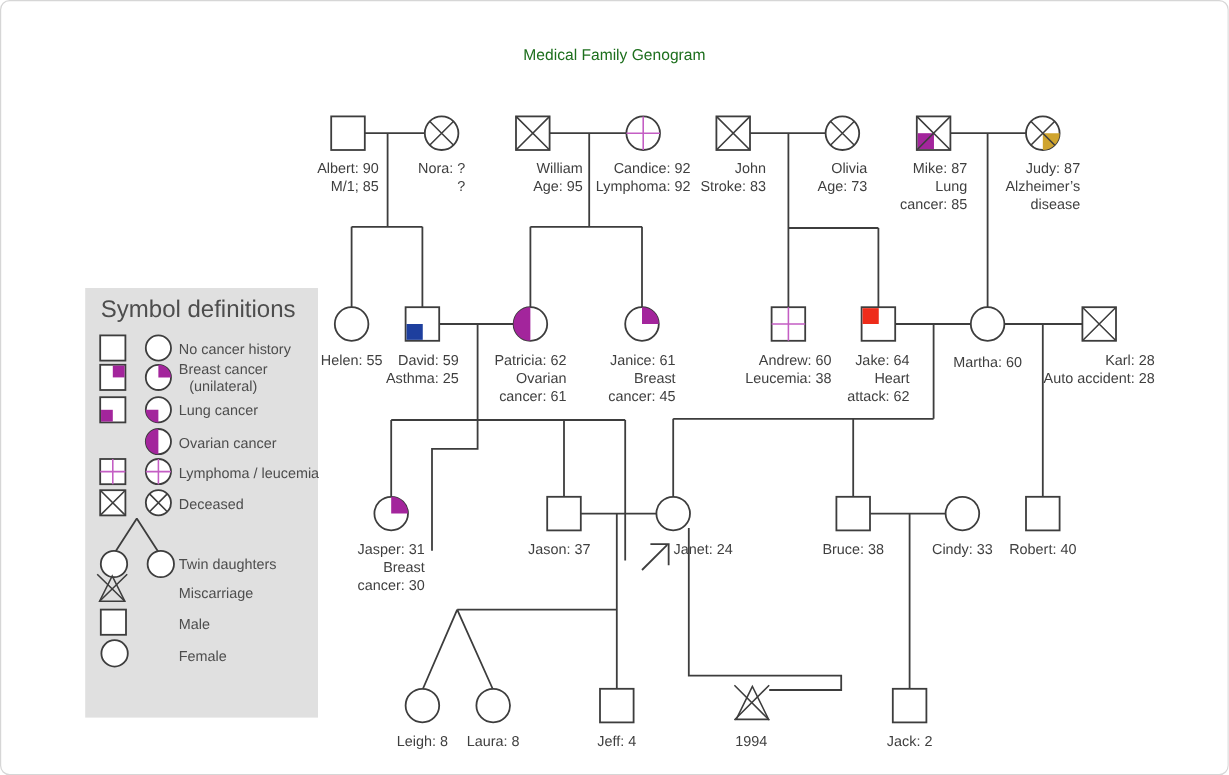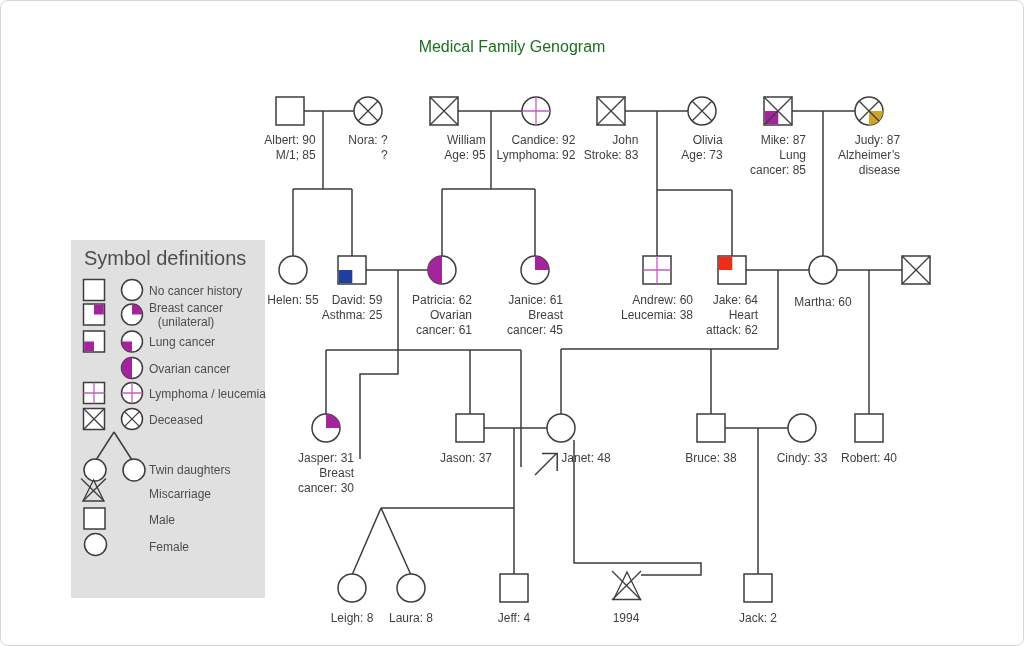--- a/index.html
+++ b/index.html
@@ -15,21 +15,21 @@
   .xl{fill:none;stroke:var(--c-line,#3d3d3d);stroke-width:1.3;}
   .q{stroke:none;}
   .q-mag{fill:var(--c-magenta,#a3259c);}
   .q-blue{fill:var(--c-blue,#1e3f9e);}
   .q-red{fill:var(--c-red,#ee2c1a);}
   .q-gold{fill:var(--c-gold,#cfa42e);}
   .cr{fill:none;stroke:var(--c-lymphoma,#c45ec4);stroke-width:1.3;}
   .legend-box{fill:var(--c-legend_bg,#e0e0e0);stroke:none;}
   .page-title{
     position:absolute;left:0;right:0;top:37px;text-align:center;
-    font-size:16px;color:var(--c-title_green,#1d6f1d);
+    font-size:13px;color:var(--c-title_green,#1d6f1d);
   }
   .lbl{
     position:absolute;transform:translateX(-50%);text-align:right;
     font-size:12px;line-height:15px;color:var(--c-label_text,#3f3f3f);
     white-space:pre-line;
   }
   .legend-title{
     position:absolute;left:83px;top:246px;font-size:20px;
     color:var(--c-legend_title,#4d4d4d);white-space:nowrap;
   }
@@ -291,26 +291,28 @@
 cancer: 61</div>
   <div class="lbl" style="left:534px;top:292px">Janice: 61
 Breast
 cancer: 45</div>
   <div class="lbl" style="left:656px;top:292px">Andrew: 60
 Leucemia: 38</div>
   <div class="lbl" style="left:731px;top:292px">Jake: 64
 Heart
 attack: 62</div>
   <div class="lbl" style="left:822px;top:294px">Martha: 60</div>
+  <div class="lbl" style="left:915px;top:292px">Karl: 28
+Auto accident: 28</div>
 
   <div class="lbl" style="left:325px;top:450px">Jasper: 31
 Breast
 cancer: 30</div>
   <div class="lbl" style="left:465px;top:450px">Jason: 37</div>
-  <div class="lbl" style="left:585px;top:450px">Janet: 48</div>
+  <div class="lbl" style="left:585px;top:450px">Janet: 24</div>
   <div class="lbl" style="left:710px;top:450px">Bruce: 38</div>
   <div class="lbl" style="left:801px;top:450px">Cindy: 33</div>
   <div class="lbl" style="left:868px;top:450px">Robert: 40</div>
 
   <div class="lbl" style="left:351px;top:610px">Leigh: 8</div>
   <div class="lbl" style="left:410px;top:610px">Laura: 8</div>
   <div class="lbl" style="left:513px;top:610px">Jeff: 4</div>
   <div class="lbl" style="left:625px;top:610px">1994</div>
   <div class="lbl" style="left:757px;top:610px">Jack: 2</div>
 

